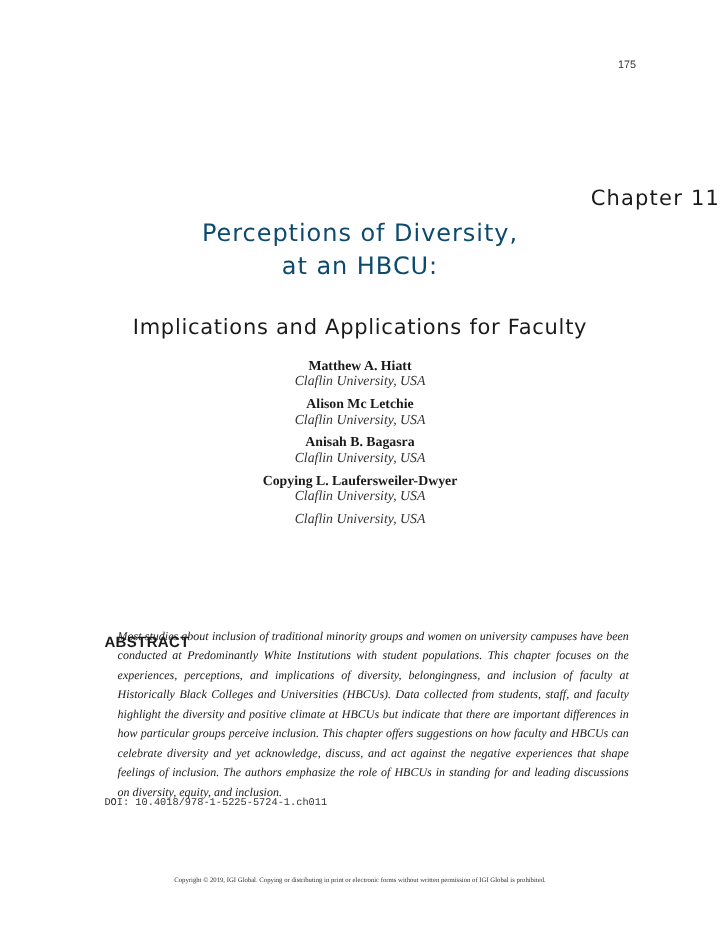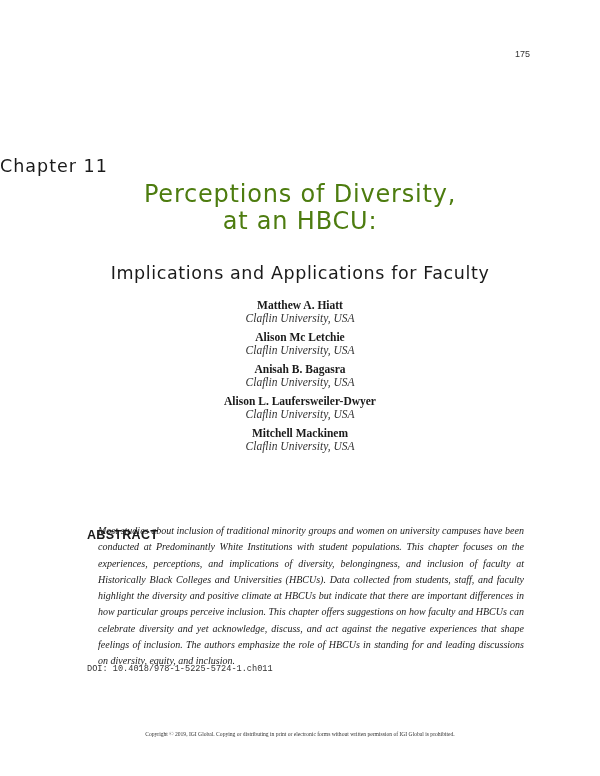--- a/index.html
+++ b/index.html
@@ -1,19 +1,19 @@
 <!DOCTYPE html>
 <html><head>
 <meta charset="utf-8">
 <style>
   html, body { margin: 0; padding: 0; background: #ffffff; }
   body { width: 600px; height: 776px; position: relative; overflow: hidden; color: #1a1a1a; }
   .page-number { position: absolute; top: 49px; left: 515px; font-family: "Liberation Sans", sans-serif; font-size: 9px; color: #333; }
-  .chapter-label { position: absolute; top: 156px; left: 0; width: 600px; text-align: left; font-family: "DejaVu Sans", sans-serif; font-size: 17.5px; letter-spacing: 1px; color: #1a1a1a; }
-  .title { position: absolute; top: 181px; left: 0; width: 600px; text-align: center; font-family: "DejaVu Sans", sans-serif; font-size: 24px; line-height: 27px; letter-spacing: 0.8px; color: #4d7c0f; }
+  .chapter-label { position: absolute; top: 156px; left: 0; width: 600px; text-align: right; font-family: "DejaVu Sans", sans-serif; font-size: 17.5px; letter-spacing: 1px; color: #1a1a1a; }
+  .title { position: absolute; top: 181px; left: 0; width: 600px; text-align: center; font-family: "DejaVu Sans", sans-serif; font-size: 20px; line-height: 27px; letter-spacing: 0.8px; color: #0c4a6e; }
   .subtitle { position: absolute; top: 263px; left: 0; width: 600px; text-align: center; font-family: "DejaVu Sans", sans-serif; font-size: 17.5px; letter-spacing: 0.6px; color: #1a1a1a; }
   .authors { position: absolute; top: 299px; left: 0; width: 600px; text-align: center; font-family: "Liberation Serif", serif; }
   .author { margin-bottom: 6px; }
   .author-name { font-weight: bold; font-size: 11.5px; line-height: 13px; }
   .author-aff { font-style: italic; font-size: 11.5px; line-height: 13px; color: #333; }
   .abstract-heading { position: absolute; top: 500px; left: 87px; font-family: "Liberation Sans", sans-serif; font-weight: bold; font-size: 12.5px; letter-spacing: 0.3px; margin-top: 28px; }
   .abstract-body { position: absolute; top: 523px; left: 98px; width: 426px; font-family: "Liberation Serif", serif; font-style: italic; font-size: 10px; line-height: 16.3px; text-align: justify; color: #1a1a1a; }
   .doi { position: absolute; top: 664px; left: 87px; font-family: Liberation Mono, monospace; font-size: 8.6px; color: #333; text-align: center; }
   .copyright { position: absolute; top: 731px; left: 0; width: 600px; text-align: center; font-family: "Liberation Serif", serif; font-size: 5.6px; color: #333; }
 </style>
@@ -39,25 +39,24 @@
     </div>
     <div class="author">
       <div class="author-name">Alison Mc Letchie</div>
       <div class="author-aff">Claflin University, USA</div>
     </div>
     <div class="author">
       <div class="author-name">Anisah B. Bagasra</div>
       <div class="author-aff">Claflin University, USA</div>
     </div>
     <div class="author">
-      <div class="author-name">Alison L. Laufersweiler-Dwyer</div>
+      <div class="author-name">Copying L. Laufersweiler-Dwyer</div>
       <div class="author-aff">Claflin University, USA</div>
     </div>
     <div class="author">
-      <div class="author-name">Mitchell Mackinem</div>
       <div class="author-aff">Claflin University, USA</div>
     </div>
   </div>
 
   <div class="abstract-heading">ABSTRACT</div>
   <div class="abstract-body">Most studies about inclusion of traditional minority groups and women on university campuses have been conducted at Predominantly White Institutions with student populations. This chapter focuses on the experiences, perceptions, and implications of diversity, belongingness, and inclusion of faculty at Historically Black Colleges and Universities (HBCUs). Data collected from students, staff, and faculty highlight the diversity and positive climate at HBCUs but indicate that there are important differences in how particular groups perceive inclusion. This chapter offers suggestions on how faculty and HBCUs can celebrate diversity and yet acknowledge, discuss, and act against the negative experiences that shape feelings of inclusion. The authors emphasize the role of HBCUs in standing for and leading discussions on diversity, equity, and inclusion.</div>
 
   <div class="doi">DOI: 10.4018/978-1-5225-5724-1.ch011</div>
 
   <div class="copyright">Copyright © 2019, IGI Global. Copying or distributing in print or electronic forms without written permission of IGI Global is prohibited.</div>

